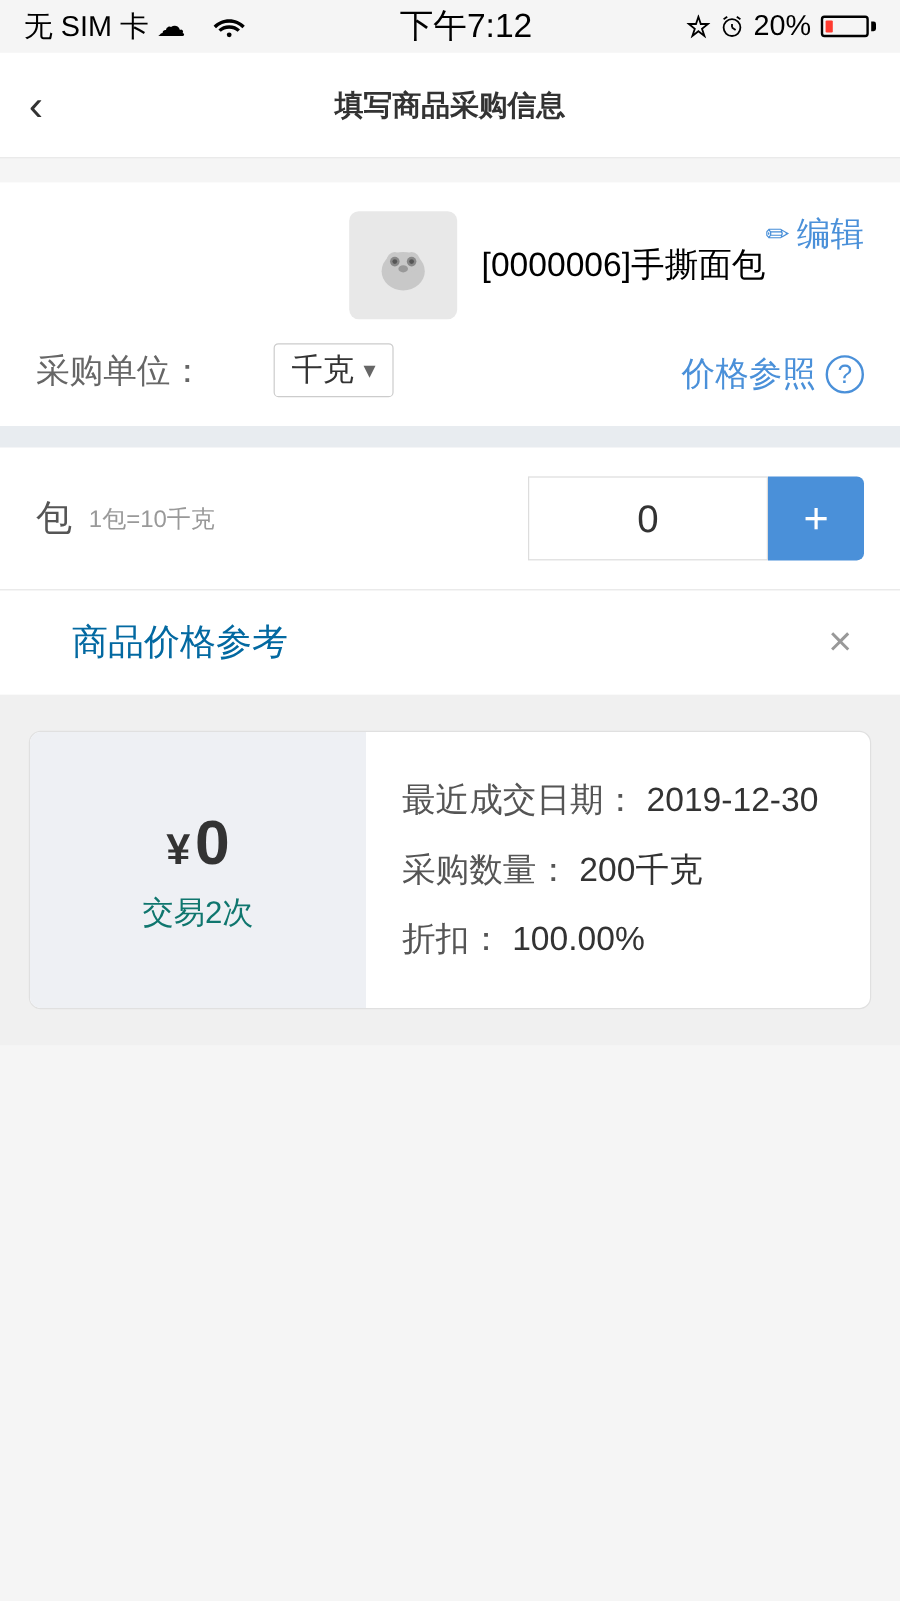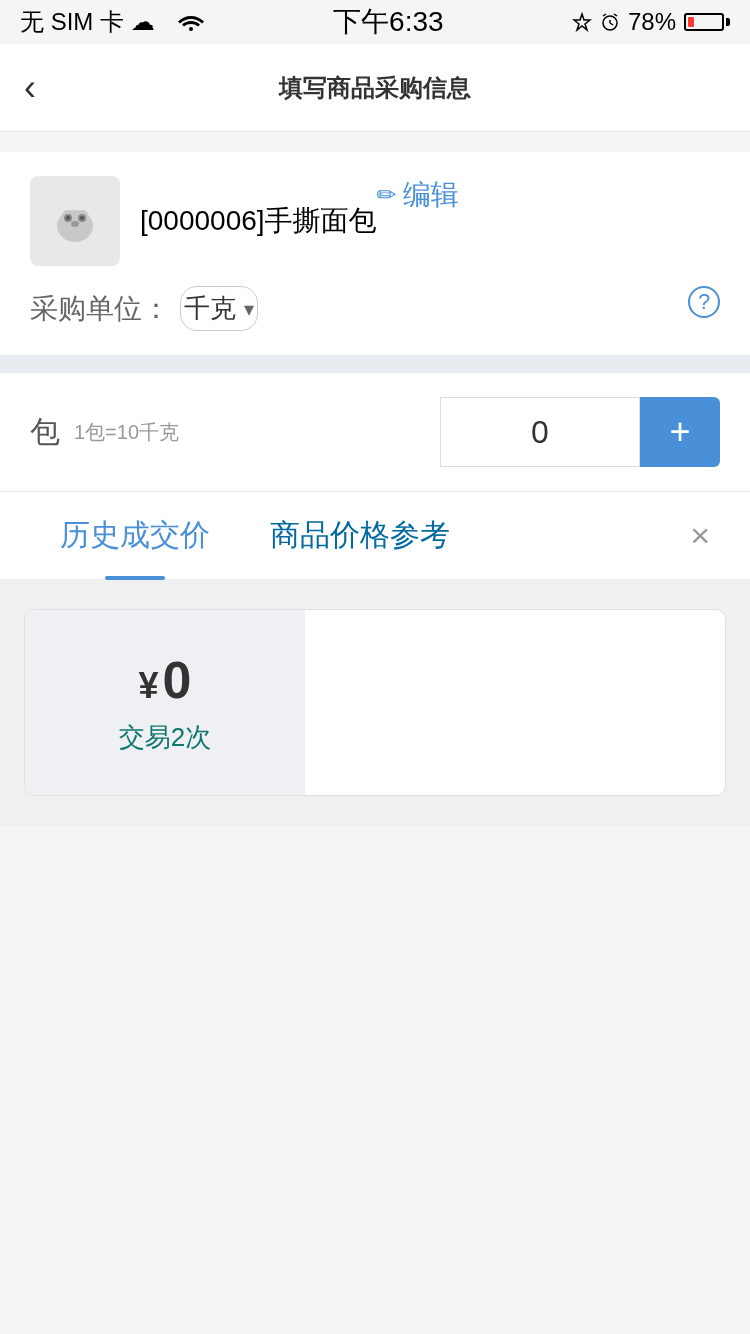--- a/index.html
+++ b/index.html
@@ -94,21 +94,21 @@
 
     
     .product-section {
       background: #fff;
       padding: 24px 30px;
       margin-top: 20px;
     }
     .product-header {
       display: flex;
       align-items: flex-start;
-      justify-content: flex-start;
+      justify-content: flex-end;
       margin-bottom: 20px;
     }
     .product-left {
       display: flex;
       align-items: center;
       gap: 20px;
     }
     .product-image {
       width: 90px;
       height: 90px;
@@ -125,42 +125,43 @@
       gap: 6px;
       color: #4a90d9;
       font-size: 28px;
       cursor: pointer;
     }
     .edit-icon {
       font-size: 24px;
     }
     .product-unit-row {
       display: flex;
-      align-items: flex-start;
+      align-items: flex-end;
       justify-content: space-between;
       margin-top: 8px;
     }
     .unit-label {
       font-size: 28px;
       color: #666;
       display: flex;
       align-items: center;
       gap: 10px;
     }
     .unit-select {
       display: flex;
       align-items: center;
       border: 1px solid #ccc;
-      border-radius: 17px;
-      padding: 4px 3px;
+      border-radius: 4px;
+      padding: 4px 14px;
       background: #fff;
       font-size: 26px;
       color: #333;
       cursor: pointer;
       gap: 8px;
+      margin-left: 48px;
     }
     .unit-dropdown-arrow {
       font-size: 20px;
       color: #666;
     }
     .price-ref {
       display: flex;
       align-items: center;
       gap: 8px;
       color: #4a90d9;
@@ -356,33 +357,33 @@
 
 <div class="status-bar">
   <div class="status-left">
     <span>无 SIM 卡 ☁</span>
     <svg width="28" height="20" viewBox="0 0 28 20">
       <path d="M14 4 C9 4 4.5 6 1 9.5 L3 11.5 C6 8.5 9.8 7 14 7 C18.2 7 22 8.5 25 11.5 L27 9.5 C23.5 6 19 4 14 4Z" fill="#000"></path>
       <path d="M14 9 C10.5 9 7.3 10.3 5 12.5 L7 14.5 C8.8 12.8 11.3 12 14 12 C16.7 12 19.2 12.8 21 14.5 L23 12.5 C20.7 10.3 17.5 9 14 9Z" fill="#000"></path>
       <circle cx="14" cy="17" r="2" fill="#000"></circle>
     </svg>
   </div>
-  <div class="status-center">下午6:33</div>
+  <div class="status-center">下午7:12</div>
   <div class="status-right">
     <svg width="20" height="20" viewBox="0 0 20 20">
       <path d="M10 2 L12 8 L18 8 L13 12 L15 18 L10 14 L5 18 L7 12 L2 8 L8 8 Z" fill="none" stroke="#000" stroke-width="1.5"></path>
     </svg>
     <svg width="20" height="20" viewBox="0 0 20 20">
       <circle cx="10" cy="11" r="7" fill="none" stroke="#000" stroke-width="1.5"></circle>
       <line x1="10" y1="8" x2="10" y2="11" stroke="#000" stroke-width="1.5"></line>
       <line x1="10" y1="11" x2="13" y2="13" stroke="#000" stroke-width="1.5"></line>
       <line x1="3" y1="4" x2="6" y2="2" stroke="#000" stroke-width="1.5"></line>
       <line x1="17" y1="4" x2="14" y2="2" stroke="#000" stroke-width="1.5"></line>
     </svg>
-    <span>78%</span>
+    <span>20%</span>
     <div class="battery-icon">
       <div class="battery-body">
         <div class="battery-fill"></div>
       </div>
       <div class="battery-tip"></div>
     </div>
   </div>
 </div>
 
 <div class="nav-bar">
@@ -418,20 +419,21 @@
 
   <div class="product-unit-row">
     <div class="unit-label">
       <span>采购单位：</span>
       <div class="unit-select">
         <span>千克</span>
         <span class="unit-dropdown-arrow">▾</span>
       </div>
     </div>
     <div class="price-ref">
+      <span>价格参照</span>
       <div class="price-ref-icon">?</div>
     </div>
   </div>
 </div>
 
 <div class="divider-thick"></div>
 
 <div class="quantity-section">
   <div class="quantity-left">
     <span class="unit-bag-icon">包</span>
@@ -440,34 +442,44 @@
   <div class="quantity-controls">
     <div class="quantity-input-wrapper">
       <input class="quantity-input" type="text" value="0" style="">
     </div>
     <div class="quantity-plus">+</div>
   </div>
 </div>
 
 <div class="tabs-section">
   <div class="tabs-left">
-    <div class="tab-item active">
-      <span>历史成交价</span>
-      <div class="tab-underline"></div>
-    </div>
     <div class="tab-item">
       <span>商品价格参考</span>
     </div>
   </div>
   <div class="tab-close">×</div>
 </div>
 
 <div class="content-area">
   <div class="transaction-card">
     <div class="card-left">
       <div class="card-price">
         <span class="card-price-symbol">¥</span>
         <span>0</span>
       </div>
       <div class="card-trade-count">交易2次</div>
     </div>
+    <div class="card-right">
+      <div class="card-detail-row">
+        <span class="card-detail-label">最近成交日期：</span>
+        <span class="card-detail-value">2019-12-30</span>
+      </div>
+      <div class="card-detail-row">
+        <span class="card-detail-label">采购数量：</span>
+        <span class="card-detail-value">200千克</span>
+      </div>
+      <div class="card-detail-row">
+        <span class="card-detail-label">折扣：</span>
+        <span class="card-detail-value">100.00%</span>
+      </div>
+    </div>
   </div>
 </div>
 
 </body></html>

